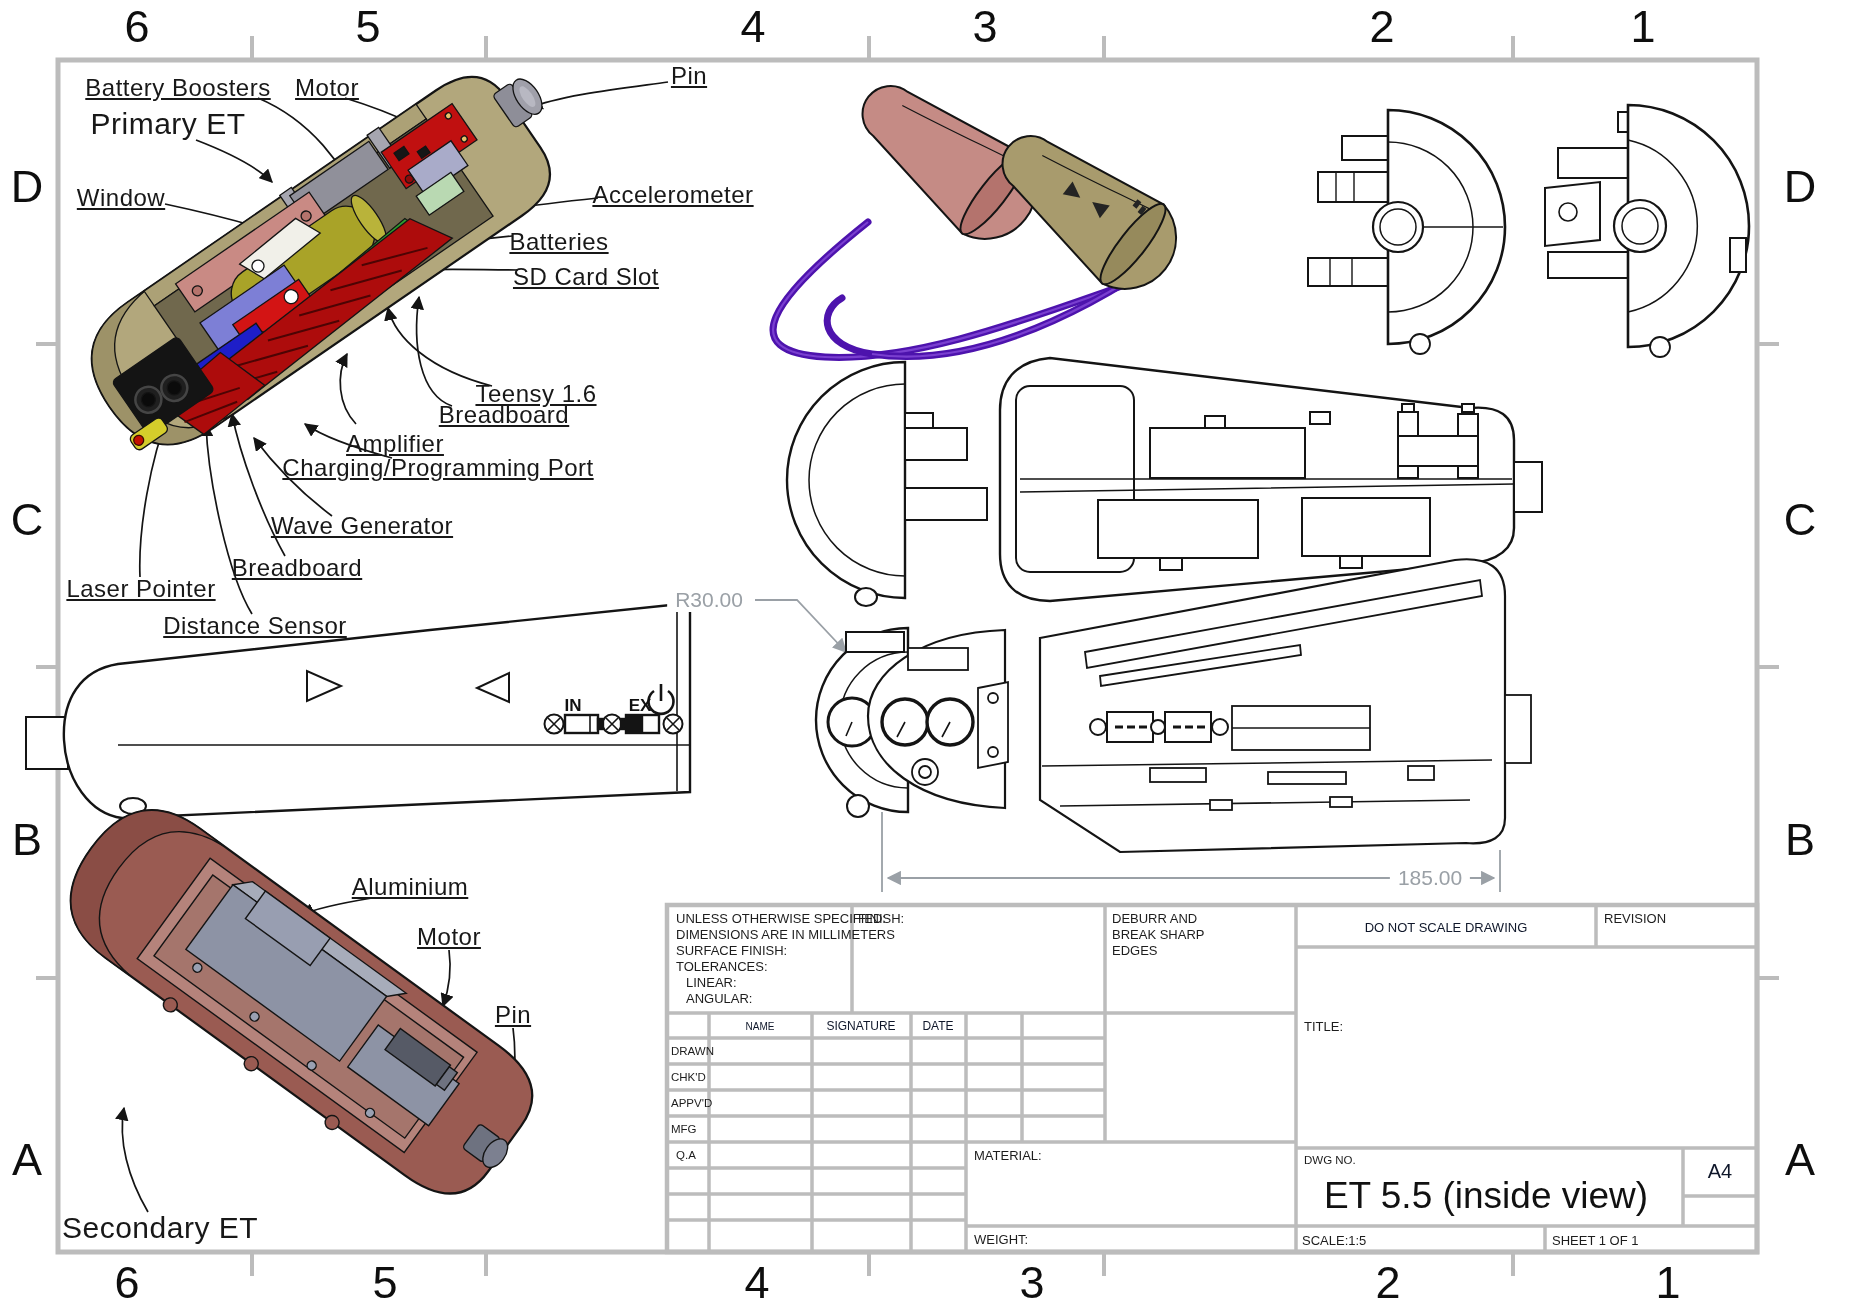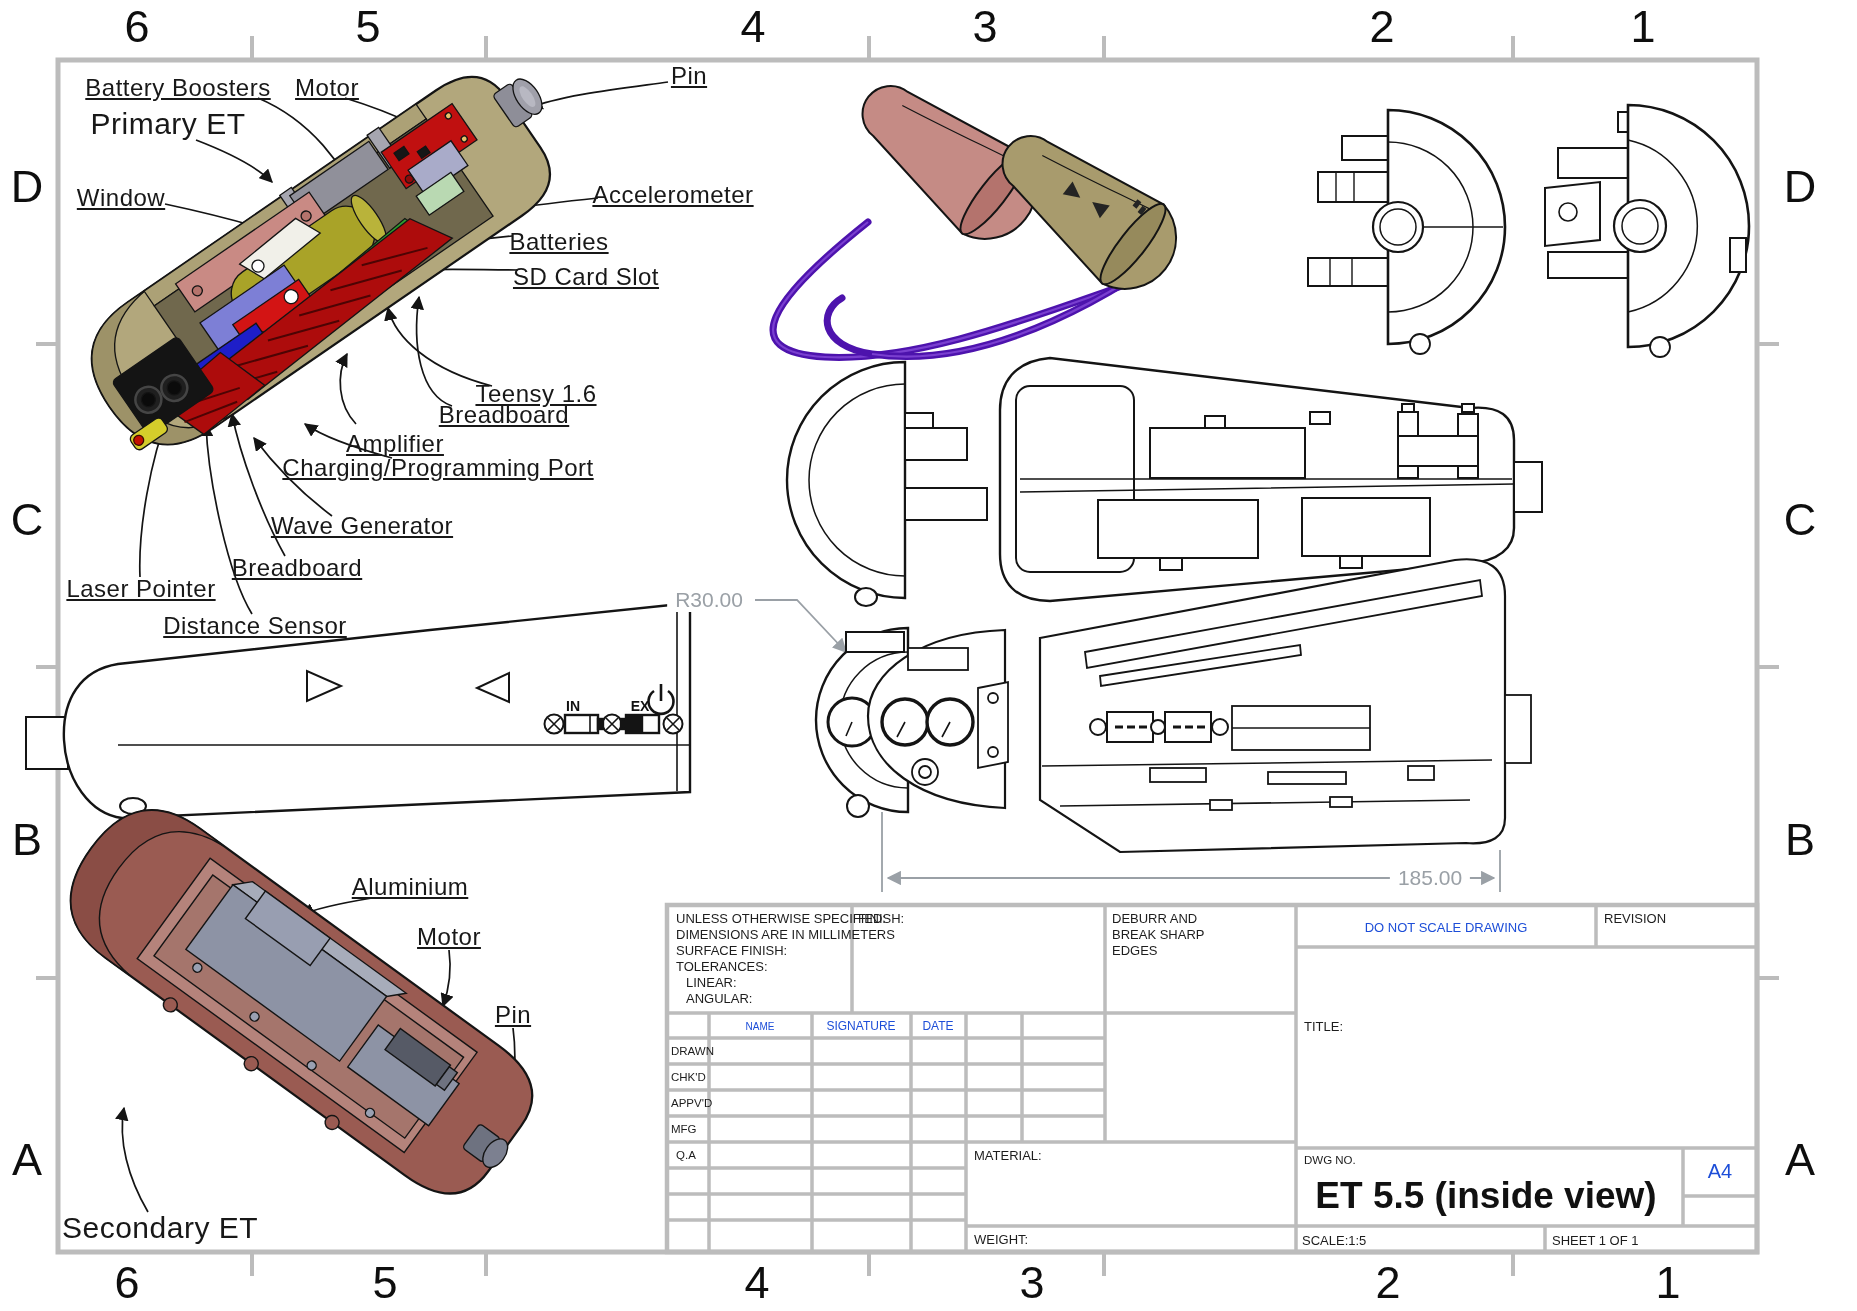--- a/index.html
+++ b/index.html
@@ -7,24 +7,24 @@
          font-family:"Liberation Sans",sans-serif;}
   svg{position:absolute;left:0;top:0;}
   .lbl{position:absolute;transform:translate(-50%,-50%);white-space:nowrap;color:#181818;
        font-family:"Liberation Sans",sans-serif;}
   .s25{font-size:24px;letter-spacing:.5px;text-decoration:underline;}
   .s31{font-size:30px;letter-spacing:.5px;}
   .zone{font-size:45px;color:#0e0e0e;font-weight:400;}
   .dim{color:#9aa0a6;background:#fff;padding:0 8px;font-size:21px;}
   .tb{position:absolute;color:#1d1d1d;font-size:13px;line-height:16px;}
   .tb.small{font-size:11.5px;}
-  .tbc{transform:translate(-50%,-50%);white-space:nowrap;position:absolute;color:#1d4ed8;}
+  .tbc{transform:translate(-50%,-50%);white-space:nowrap;position:absolute;color:#0f172a;}
   .rowlbl{transform:translate(0,-50%);}
-  .ctl{position:absolute;transform:translate(-50%,-50%);font-size:14px;font-weight:bold;color:#111;}
-  .dwg-big{font-size:37px;color:#111;font-weight:bold;}
+  .ctl{position:absolute;transform:translate(-50%,-50%);font-size:17px;font-weight:bold;color:#111;}
+  .dwg-big{font-size:37px;color:#111;}
 </style>
 </head>
 <body>
 
 <div id="sheet">
 
 <svg width="1857" height="1311" viewBox="0 0 1857 1311">
   <defs>
     <marker id="mb" viewBox="0 0 10 10" refX="9" refY="5" markerWidth="8" markerHeight="8" orient="auto-start-reverse">
       <path d="M0,0L10,5L0,10z" fill="#141414"></path>

